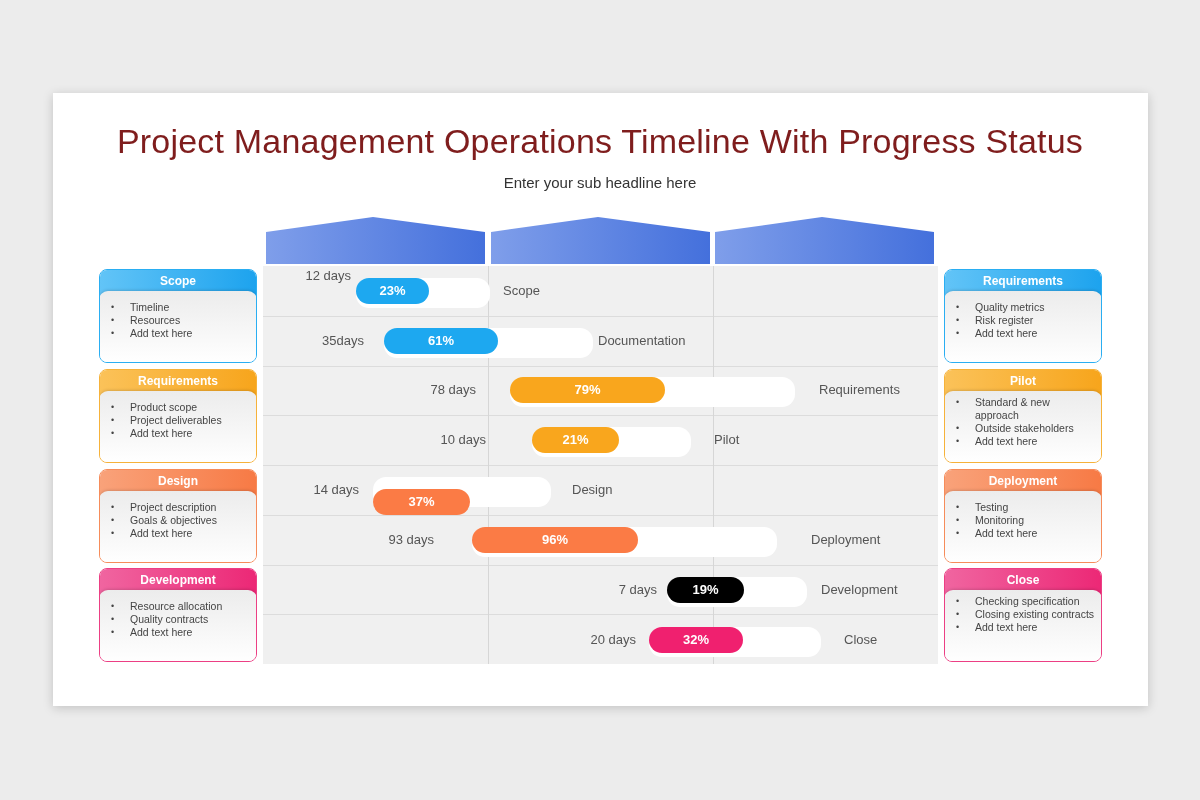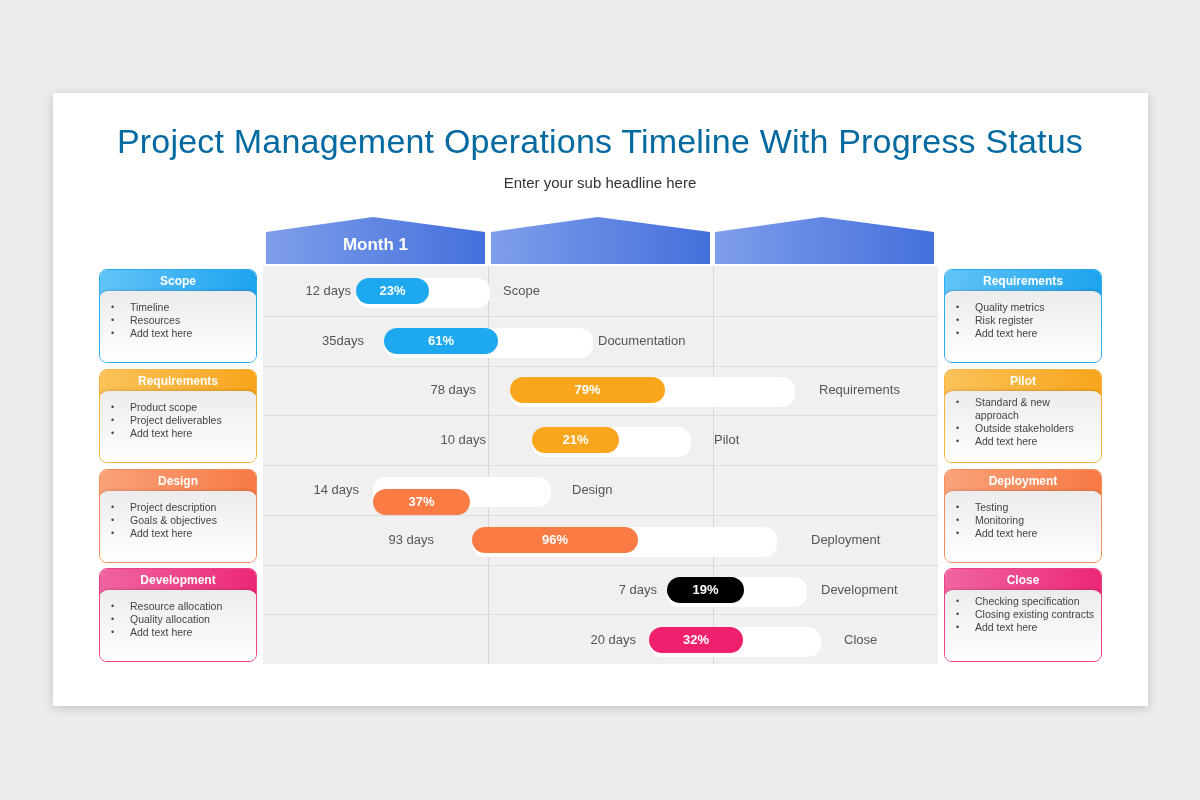--- a/index.html
+++ b/index.html
@@ -9,21 +9,21 @@
     font-family: "Liberation Sans", "DejaVu Sans", sans-serif;
     position: relative;
   }
   .slide {
     position: absolute; left: 53px; top: 93px; width: 1095px; height: 613px;
     background: #ffffff;
     box-shadow: 0 2px 10px rgba(0,0,0,0.18);
   }
   .title {
     position: absolute; left: 0; top: 122px; width: 1200px; text-align: center;
-    font-size: 34px; color: #0369a1; letter-spacing: 0.2px;
+    font-size: 34px; color: #7f1d1d; letter-spacing: 0.2px;
   }
   .subtitle {
     position: absolute; left: 0; top: 174px; width: 1200px; text-align: center;
     font-size: 15px; color: #333;
   }
   
   .month {
     position: absolute; top: 217px; height: 47px; width: 219px;
   }
   .month svg { position: absolute; left: 0; top: 0; }
@@ -91,21 +91,20 @@
 <div class="month" style="left:266px;">
   <svg width="219" height="47">
     <defs>
       <linearGradient id="mg1" x1="0" y1="0" x2="1" y2="0">
         <stop offset="0" stop-color="#7f9eea"></stop>
           <stop offset="1" stop-color="#4470dc"></stop>
       </linearGradient>
     </defs>
     <polygon points="0,15 107,0 219,15 219,47 0,47" fill="url(#mg1)"></polygon>
   </svg>
-  <div class="month-label">Month 1</div>
 </div>
 <div class="month" style="left:491px;">
   <svg width="219" height="47">
     <polygon points="0,15 107,0 219,15 219,47 0,47" fill="url(#mg1)"></polygon>
   </svg>
 </div>
 <div class="month" style="left:715px;">
   <svg width="219" height="47">
     <polygon points="0,15 107,0 219,15 219,47 0,47" fill="url(#mg1)"></polygon>
   </svg>
@@ -117,21 +116,21 @@
   <div class="hline" style="top:149px;"></div>
   <div class="hline" style="top:199px;"></div>
   <div class="hline" style="top:249px;"></div>
   <div class="hline" style="top:299px;"></div>
   <div class="hline" style="top:348px;"></div>
   <div class="vline" style="left:225px;"></div>
   <div class="vline" style="left:450px;"></div>
 </div>
 
 <div class="row">
-  <div class="days" style="right:849px; top:283px;">12 days</div>
+  <div class="days" style="right:849px; top:268px;">12 days</div>
   <div class="track" style="left:356px; top:278px; width:134px;">
     <div class="fill" style="width:73px; background:#1da8f0;">23%</div>
   </div>
   <div class="phase" style="left:503px; top:283px;">Scope</div>
 </div>
 
 <div class="row">
   <div class="days" style="right:836px; top:333px;">35days</div>
   <div class="track" style="left:384px; top:328px; width:209px;">
     <div class="fill" style="width:114px; background:#1da8f0;">61%</div>
@@ -218,21 +217,21 @@
       <li>Add text here</li>
     </ul>
   </div>
 </div>
 
 <div class="card" style="left:99px; top:568px; border-color:#ec3f84;">
   <div class="card-head" style="background:linear-gradient(90deg,#f065a0,#ec2876);">Development</div>
   <div class="card-body">
     <ul>
       <li>Resource allocation</li>
-      <li>Quality allocation</li>
+      <li>Quality contracts</li>
       <li>Add text here</li>
     </ul>
   </div>
 </div>
 
 <div class="card" style="left:944px; top:269px; border-color:#2aaef2;">
   <div class="card-head" style="background:linear-gradient(90deg,#62c4f7,#1da3ee);">Requirements</div>
   <div class="card-body">
     <ul>
       <li>Quality metrics</li>

